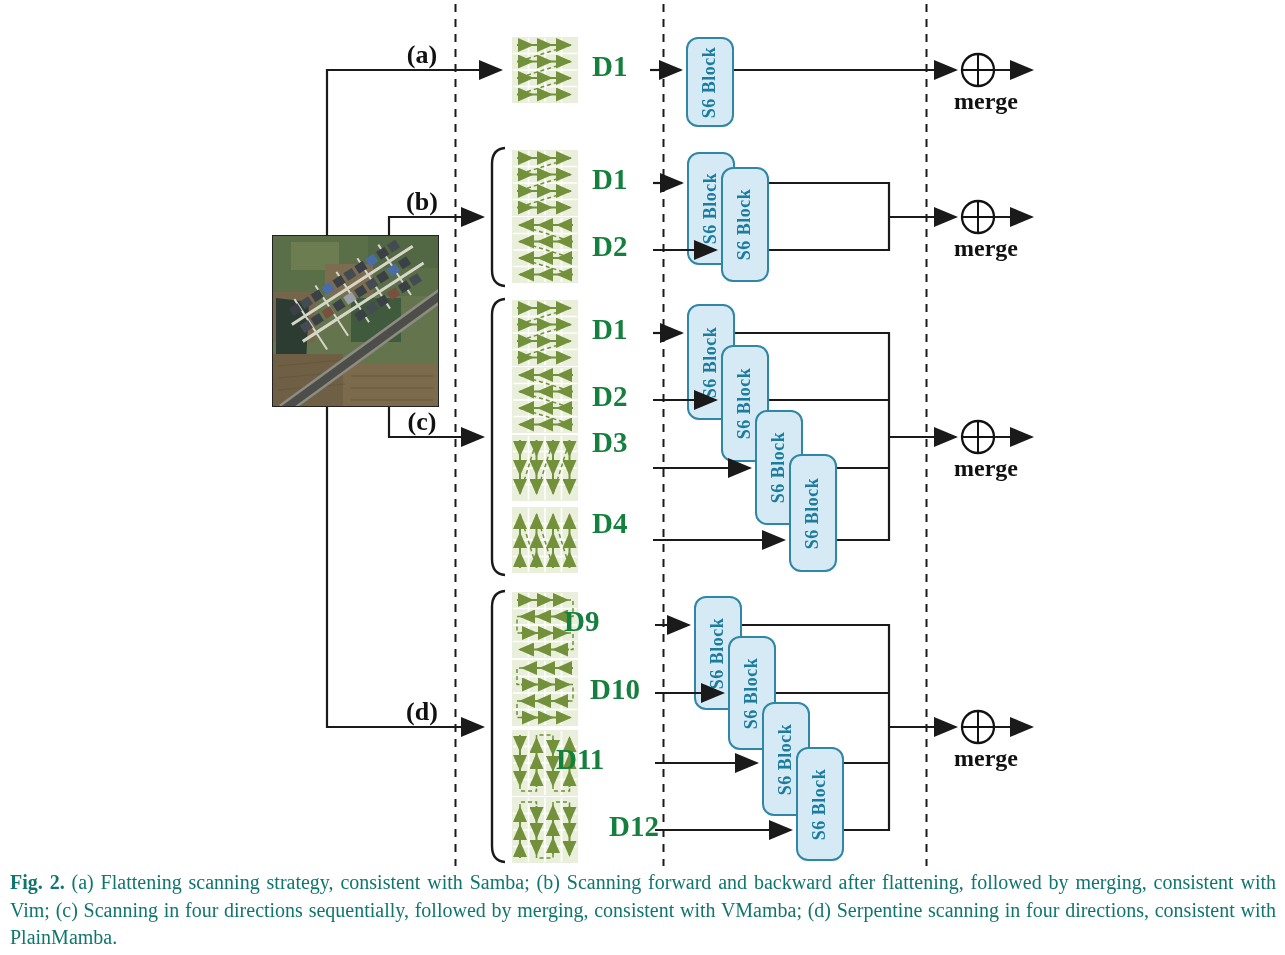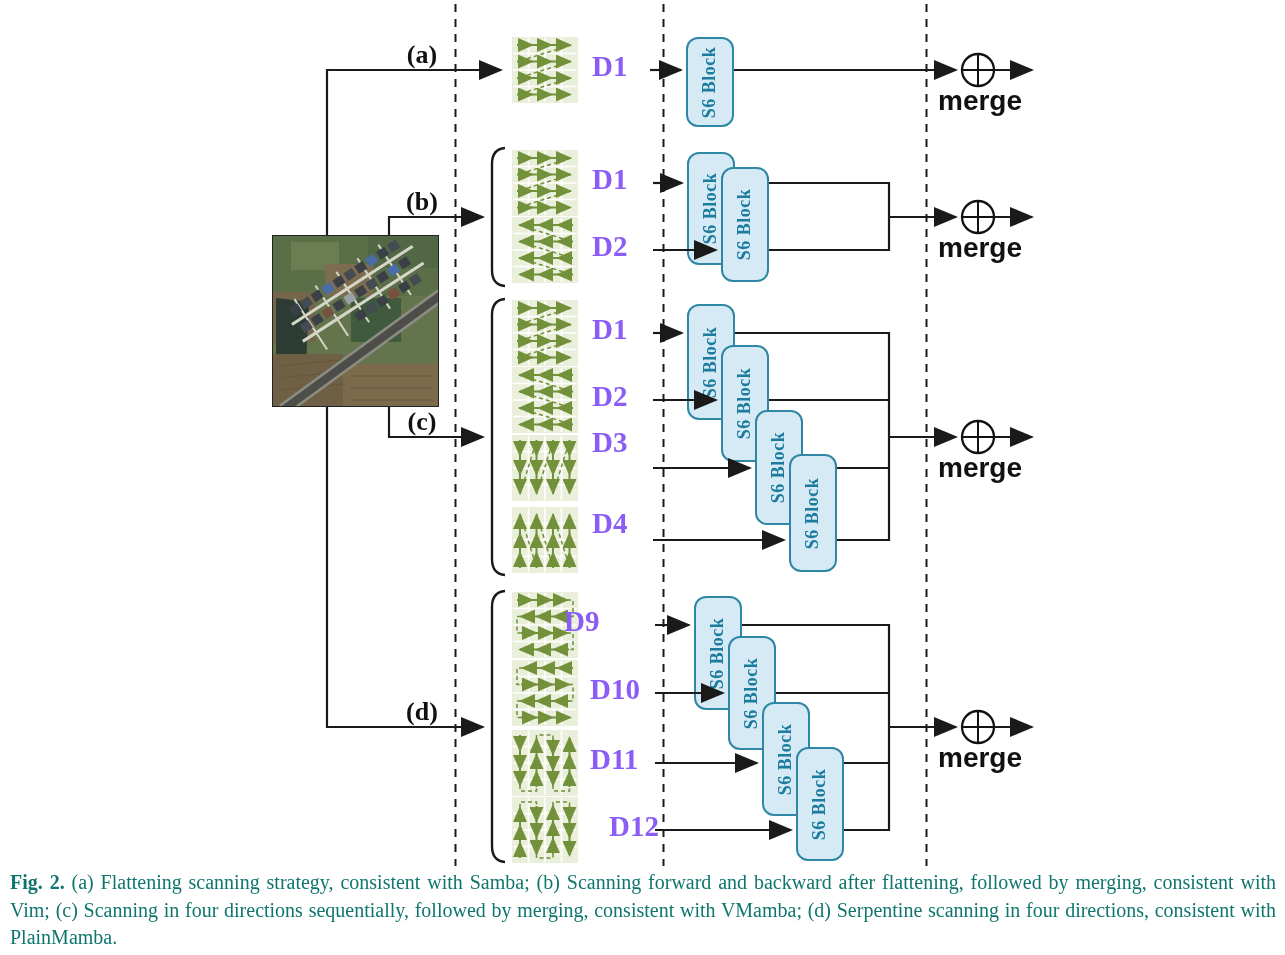--- a/index.html
+++ b/index.html
@@ -5,25 +5,25 @@
   html,body{margin:0;padding:0;background:#fff;}
   #fig{position:relative;width:1285px;height:955px;background:#fff;overflow:hidden;
        font-family:"Liberation Serif",serif;}
   svg.layer{position:absolute;left:0;top:0;pointer-events:none;}
   .icon{position:absolute;width:66px;height:66px;}
   .s6{position:absolute;width:48px;background:#d5eaf4;border:2px solid #2f87a5;border-radius:12px;
       display:flex;align-items:center;justify-content:center;box-sizing:border-box;}
   .s6 span{transform:rotate(-90deg);white-space:nowrap;font-weight:bold;font-size:18px;
       letter-spacing:.5px;color:#1c7c9e;font-family:"Liberation Serif",serif;}
   .dlabel{position:absolute;width:62px;font-weight:bold;font-size:29px;line-height:29px;
-      color:#8b5cf6;font-family:"Liberation Serif",serif;}
+      color:#15803d;font-family:"Liberation Serif",serif;}
   .blabel{position:absolute;width:56px;text-align:center;font-weight:bold;font-size:26px;
       line-height:26px;color:#111;font-family:"Liberation Serif",serif;}
-  .mlabel{position:absolute;width:80px;text-align:left;font-weight:bold;font-size:28px;
-      line-height:22px;color:#111;font-family:Liberation Sans, sans-serif;}
+  .mlabel{position:absolute;width:80px;text-align:right;font-weight:bold;font-size:24px;
+      line-height:22px;color:#111;font-family:Liberation Serif, serif;}
   #satimg{position:absolute;left:272px;top:235px;width:165px;height:170px;
       border:1.5px solid #222;box-sizing:content-box;}
   #caption{position:absolute;left:10px;top:869px;width:1266px;font-size:20px;line-height:1.38;
       color:#0f766e;text-align:justify;font-family:"Liberation Serif",serif;}
 </style>
 </head>
 <body>
 
 <div id="fig">
 
@@ -351,21 +351,21 @@
 
   <div class="dlabel" style="left:592px;top:52px">D1</div>
   <div class="dlabel" style="left:592px;top:165px">D1</div>
   <div class="dlabel" style="left:592px;top:232px">D2</div>
   <div class="dlabel" style="left:592px;top:315px">D1</div>
   <div class="dlabel" style="left:592px;top:382px">D2</div>
   <div class="dlabel" style="left:592px;top:428px">D3</div>
   <div class="dlabel" style="left:592px;top:509px">D4</div>
   <div class="dlabel" style="left:564px;top:607px">D9</div>
   <div class="dlabel" style="left:590px;top:675px">D10</div>
-  <div class="dlabel" style="left:590px;top:745px">D11</div>
+  <div class="dlabel" style="left:556px;top:745px">D11</div>
   <div class="dlabel" style="left:609px;top:812px">D12</div>
 
   <div class="s6" style="left:686px;top:37px;height:90px">
       <span>S6 Block</span>
     </div>
   <div class="s6" style="left:687px;top:152px;height:113px">
       <span>S6 Block</span>
     </div>
   <div class="s6" style="left:721px;top:167px;height:115px">
       <span>S6 Block</span>

